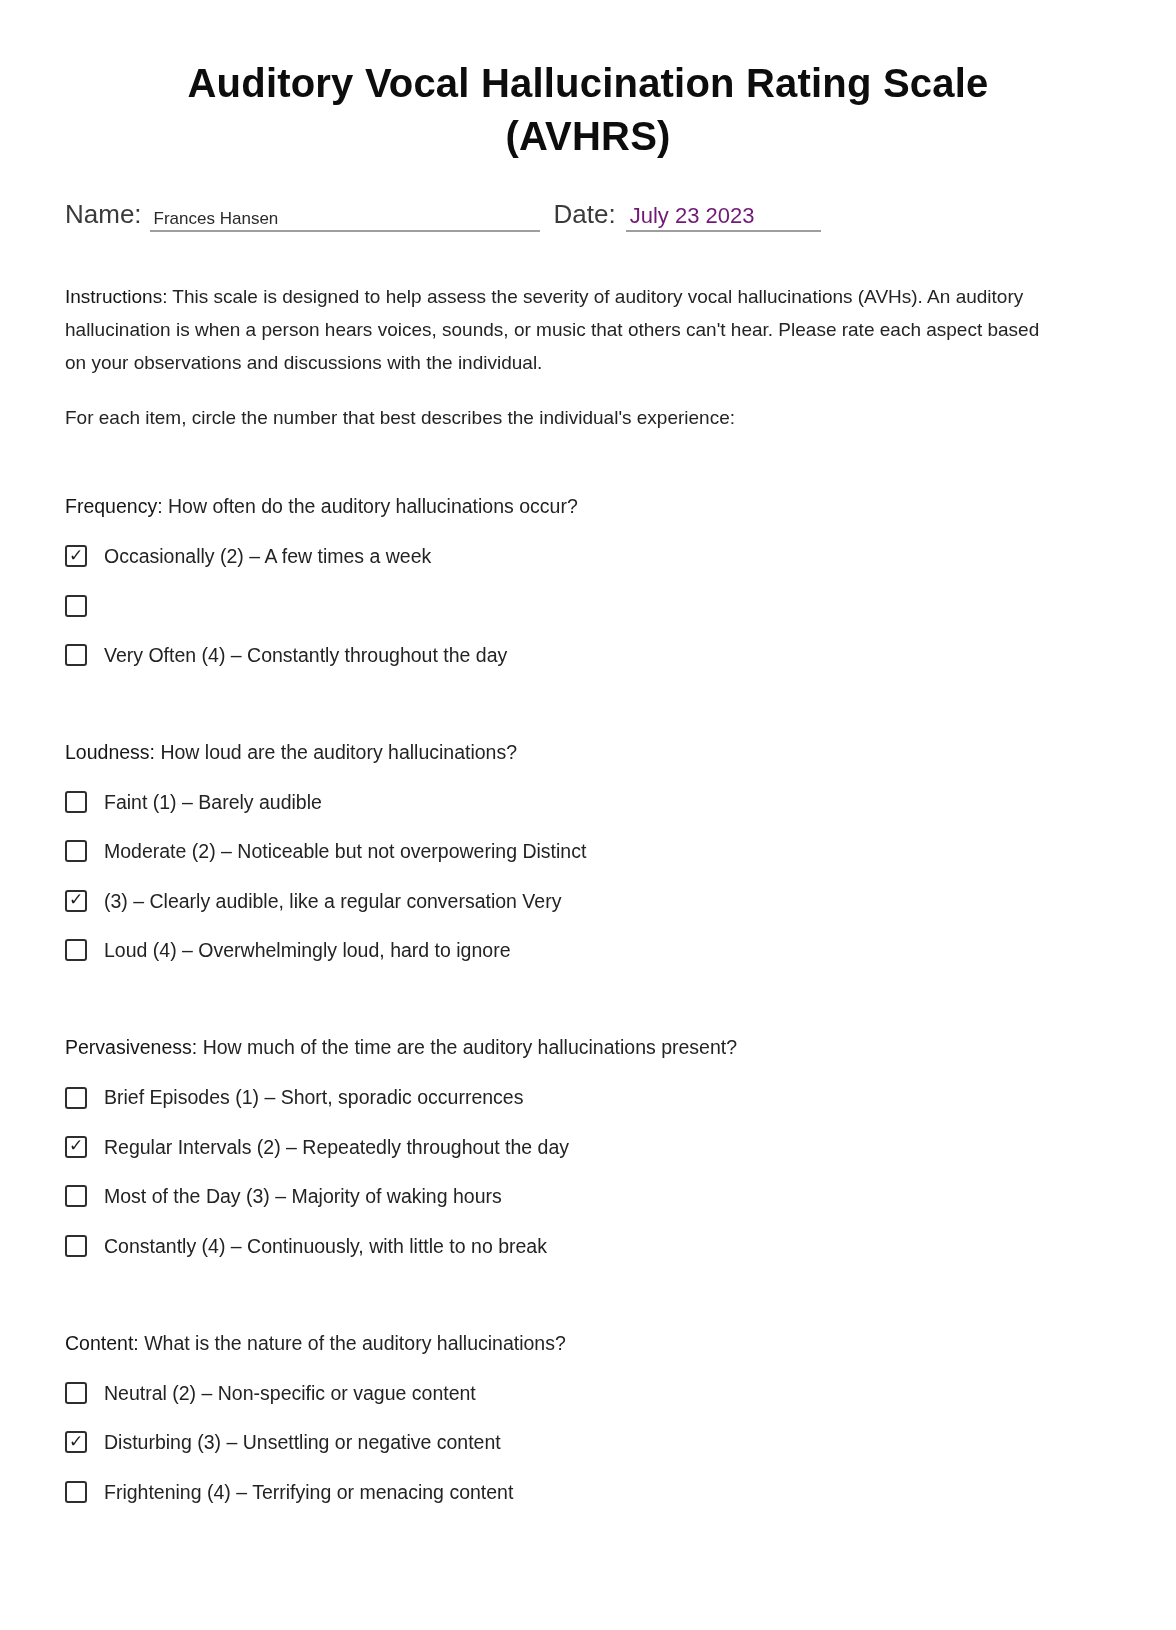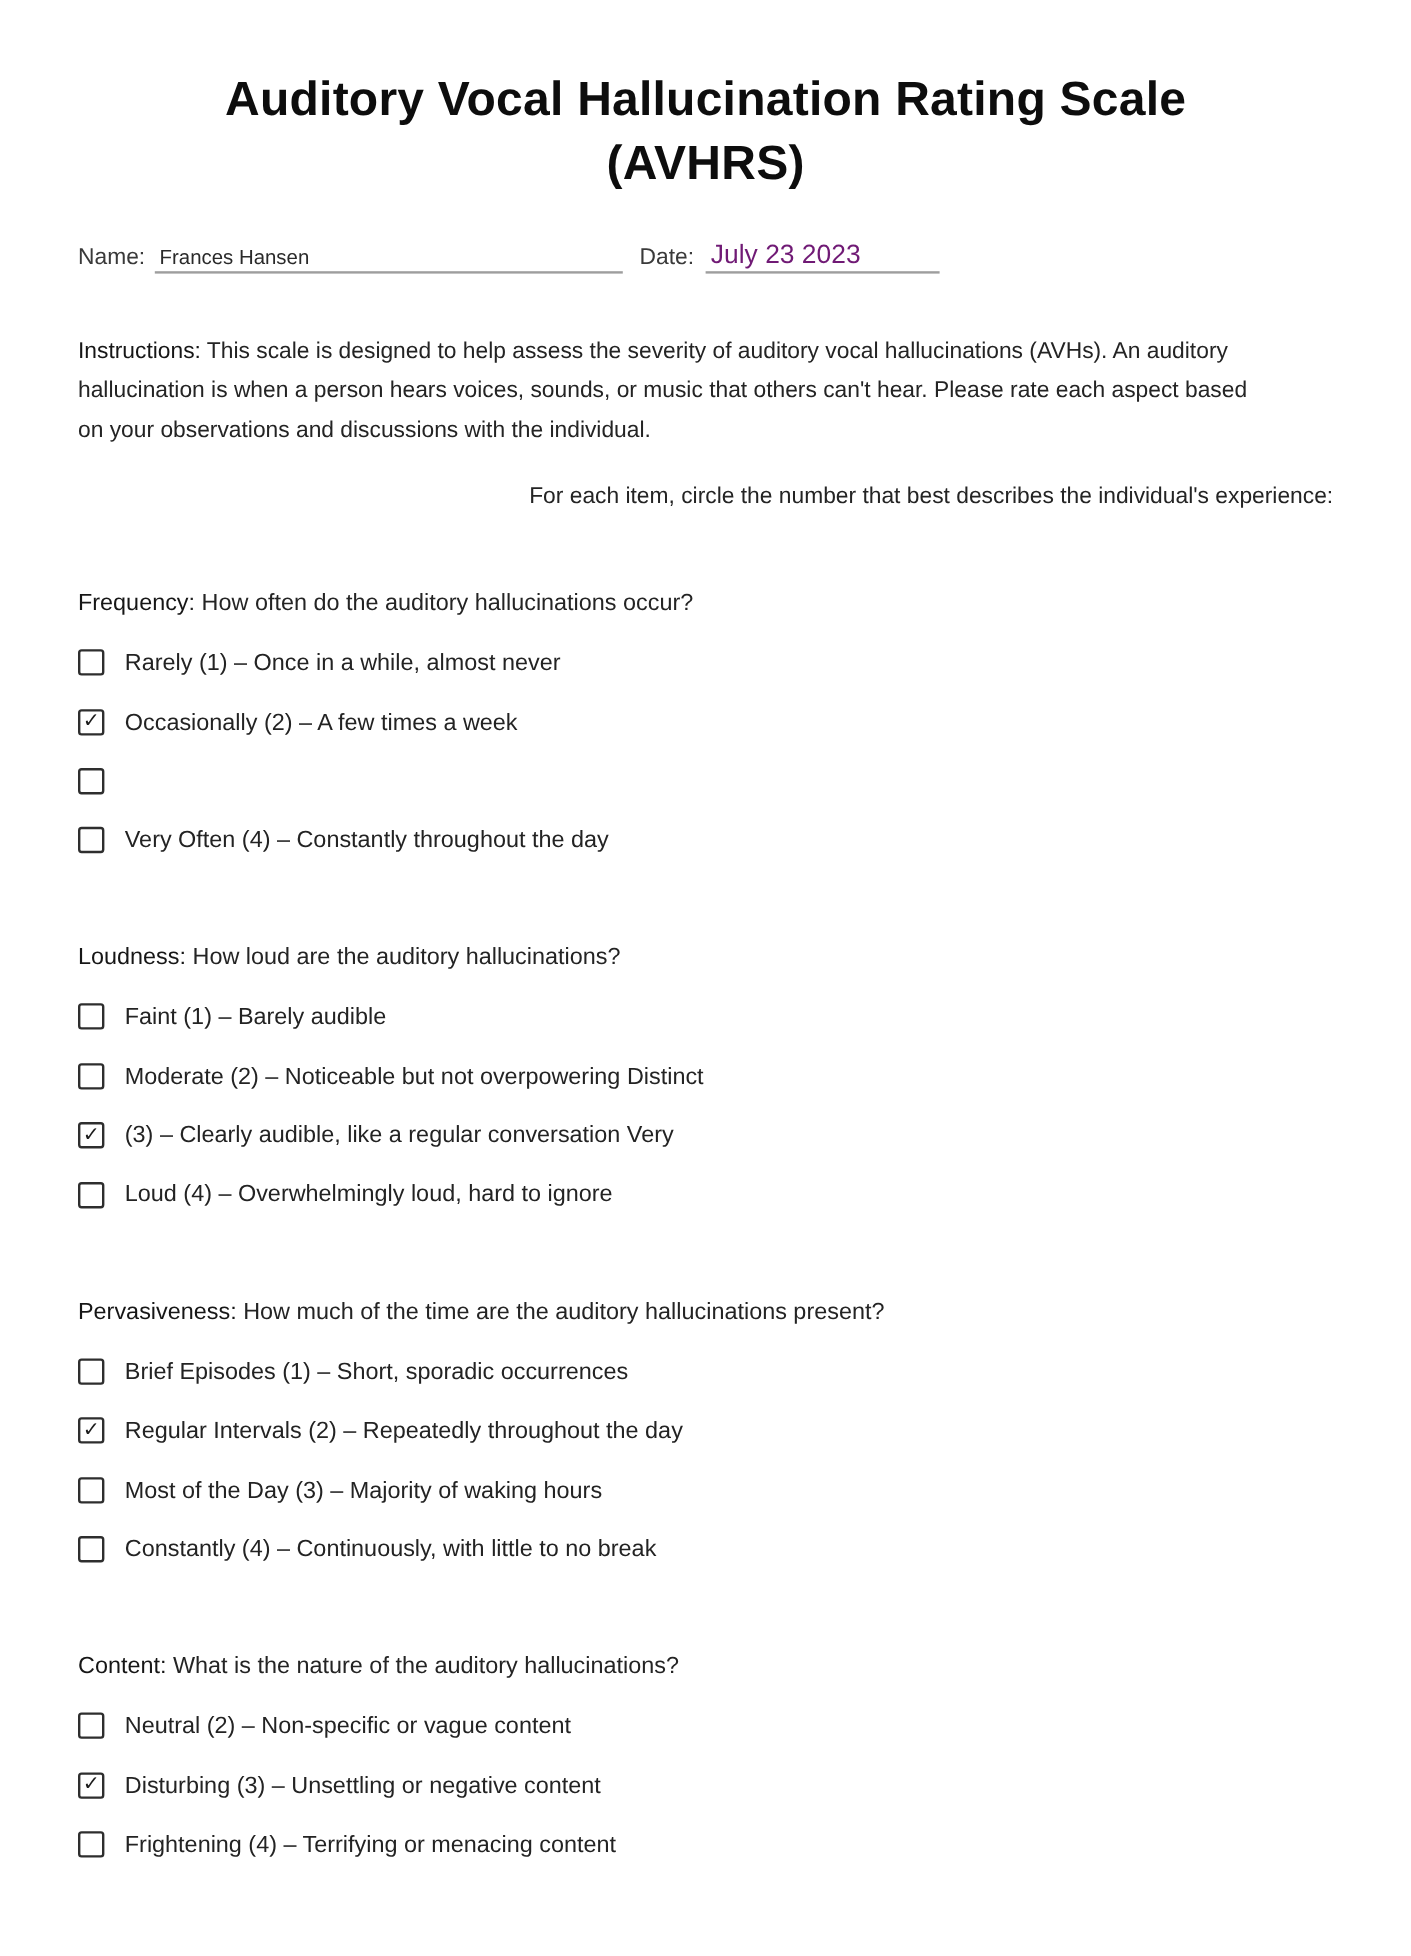--- a/index.html
+++ b/index.html
@@ -34,21 +34,21 @@
     letter-spacing: 0.2px;
   }
 
   
   .meta-row {
     display: flex;
     align-items: flex-end;
     margin-top: 36px;
   }
   .meta-label {
-    font-size: 19px;
+    font-size: 26px;
     color: #3a3a3a;
     padding-bottom: 2px;
     white-space: nowrap;
   }
   .field {
     border-bottom: 2px solid #9e9e9e;
     margin-left: 8px;
     padding: 0 4px 1px 4px;
     display: inline-block;
   }
@@ -76,21 +76,20 @@
   }
   .instructions b, .section-heading b {
     font-weight: 400;
     color: #161616;
   }
   .directive {
     margin-top: 24px;
     font-size: 19px;
     line-height: 1.6;
     color: #242424;
-    text-align: right;
   }
 
   
   .sections { margin-top: 62px; }
   .section { margin-top: 74px; }
   .section:first-child { margin-top: 0; }
   .section-heading {
     font-size: 19.5px;
     color: #242424;
     margin-bottom: 26px;
@@ -157,26 +156,20 @@
   </p>
 
   <p class="directive">For each item, circle the number that best describes the individual's experience:</p>
 
   <div class="sections" id="sections">
   <div class="section">
     <div class="section-heading">
       <b>Frequency</b><span>: How often do the auditory hallucinations occur?</span>
     </div>
     <div class="options">
-  <div class="option-row">
-    <span class="checkbox">
-      
-    </span>
-    <span class="option-label">Rarely (1) – Once in a while, almost never</span>
-  </div>
 
   <div class="option-row">
     <span class="checkbox checked">
       <span class="mark">✓</span>
     </span>
     <span class="option-label">Occasionally (2) – A few times a week</span>
   </div>
 
   <div class="option-row">
     <span class="checkbox">

